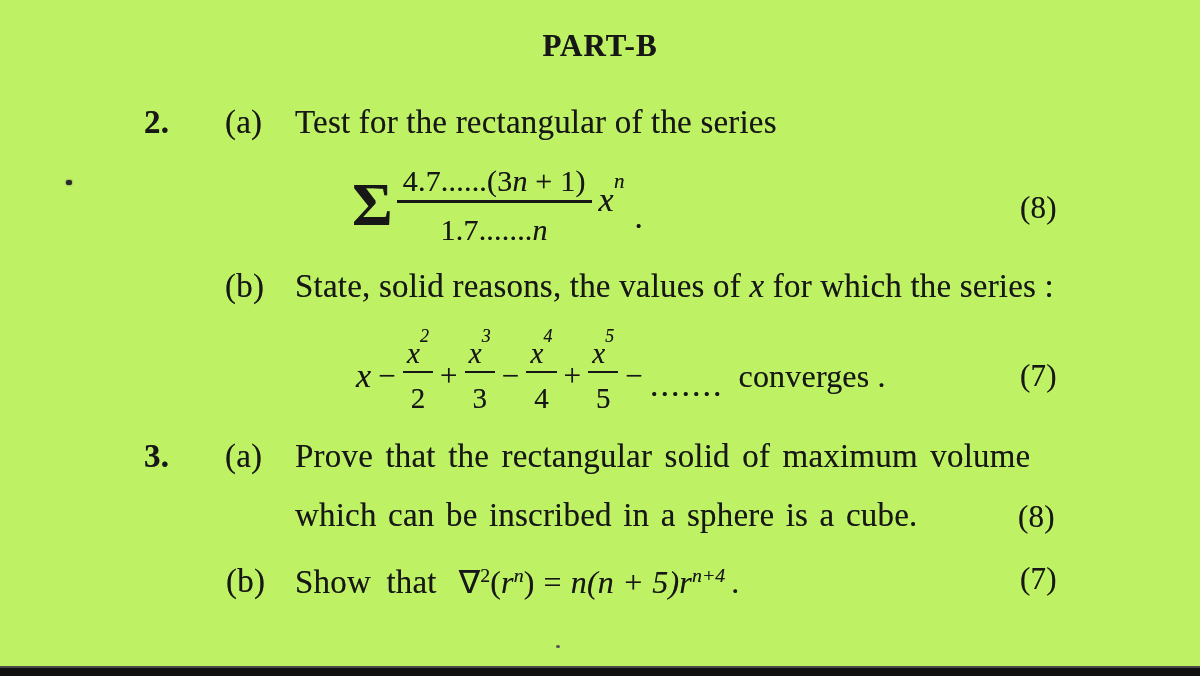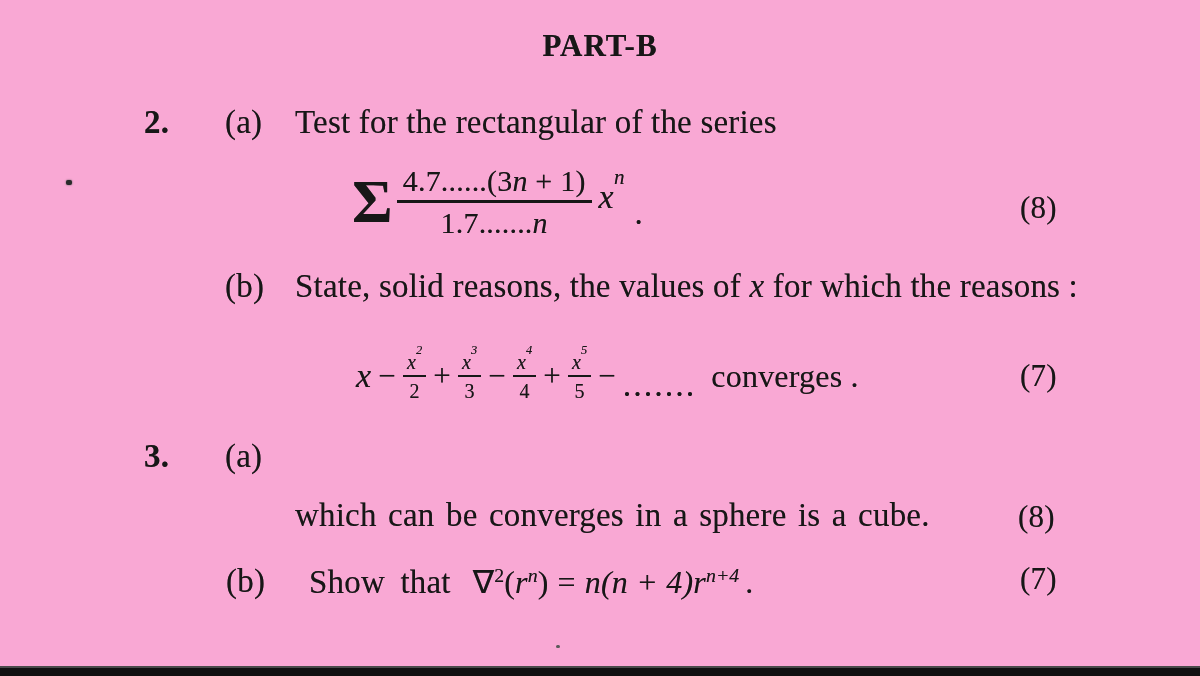--- a/index.html
+++ b/index.html
@@ -1,48 +1,48 @@
 <!DOCTYPE html>
 <html><head>
 <meta charset="utf-8">
 <style>
   html,body { margin:0; padding:0; background:#e9e9e9; }
   .page {
     position:relative; width:1200px; height:676px; margin:0 auto;
-    background:#f9a8d4; overflow:hidden;
+    background:#bef264; overflow:hidden;
     font-family:"Liberation Serif", serif; color:#171717;
     letter-spacing:0.2px;
   }
   .abs { position:absolute; white-space:nowrap; }
   .heading {
     position:absolute; top:28px; left:0; width:100%;
     text-align:center; font-size:31px; font-weight:bold; letter-spacing:1px;
     text-shadow:0 0 0.6px rgba(0,0,0,0.55);
   }
   .bodytext { font-size:33px; text-shadow:0 0 0.5px rgba(0,0,0,0.45); }
   .qnum  { font-weight:bold; }
   .marks { position:absolute; font-size:31px; text-shadow:0 0 0.5px rgba(0,0,0,0.45); }
   .var   { font-style:italic; }
   sup.s  { font-size:0.62em; position:relative; top:-0.55em; font-style:italic; letter-spacing:0; }
   
   .f2a { position:absolute; left:352px; top:164px; display:flex; align-items:center;
          text-shadow:0 0 0.5px rgba(0,0,0,0.5); }
   .sigma { font-size:62px; font-weight:bold; line-height:0.9; margin-right:4px; }
-  .frac  { display:inline-flex; flex-direction:column; align-items:center; }
+  .frac  { display:inline-flex; flex-direction:column; align-items:center;gap:7px; }
   .f2a .frac { font-size:30px; }
   .frac .num { border-bottom:3px solid #171717; padding:0 6px 3px 6px; line-height:1.1; }
   .frac .den { padding-top:3px; line-height:1.1; }
   .f2a .xn { font-size:34px; margin-left:7px; transform:translateY(-5px); }
   .f2a .dot-end { font-size:33px; align-self:center; transform:translateY(12px); margin-left:10px; }
   
   .f2b { position:absolute; left:356px; top:330px; height:92px; display:flex;
          align-items:center; gap:7px; text-shadow:0 0 0.5px rgba(0,0,0,0.5); }
   .f2b .lead { font-size:34px; }
   .f2b .op   { font-size:31px; }
-  .f2b .frac { font-size:20px; }
+  .f2b .frac { font-size:29px; }
   .f2b .frac .num { border-bottom:2.5px solid #171717; padding:0 4px 2px 4px; }
   .f2b .dots { font-size:34px; letter-spacing:2px; transform:translateY(9px); }
   .f2b .tail { font-size:32px; margin-left:8px; }
   
   .f3b { display:inline-flex; align-items:baseline; margin-left:22px; font-size:32px; }
   .f3b .per { margin-left:6px; }
   .speck1 { position:absolute; left:66px;  top:180px; width:6px; height:5px;
             background:#2a2a2a; border-radius:2px; box-shadow:0 0 2px #555; }
   .speck2 { position:absolute; left:556px; top:645px; width:4px; height:3px;
             background:#5a5a5a; border-radius:2px; }
@@ -68,21 +68,21 @@
       <span class="num"><span>4.7......(3</span><span class="var">n</span><span> + 1)</span></span>
       <span class="den"><span>1.7.......</span><span class="var">n</span></span>
     </span>
     <span class="xn"><span class="var">x</span><sup class="s">n</sup></span>
     <span class="dot-end">.</span>
   </div>
   <span class="marks" style="left:1020px; top:190px;">(8)</span>
 
   <div class="abs bodytext" style="top:268px; left:0; width:100%; height:42px;">
     <span class="abs" style="left:225px;">(b)</span>
-    <span class="abs" style="left:295px;"><span>State, solid reasons, the values of </span><span class="var">x</span><span> for which the reasons :</span></span>
+    <span class="abs" style="left:295px;"><span>State, solid reasons, the values of </span><span class="var">x</span><span> for which the series :</span></span>
   </div>
 
   <div class="f2b">
     <span class="lead var">x</span>
     <span class="op">−</span>
     <span class="frac">
       <span class="num"><span class="var">x</span><sup class="s">2</sup></span>
       <span class="den">2</span>
     </span>
     <span class="op">+</span>
@@ -102,38 +102,39 @@
     </span>
     <span class="op">−</span>
     <span class="dots">.......</span>
     <span class="tail">converges .</span>
   </div>
   <span class="marks" style="left:1020px; top:358px;">(7)</span>
 
   <div class="abs bodytext" style="top:438px; left:0; width:100%; height:42px;">
     <span class="abs qnum" style="left:144px;">3.</span>
     <span class="abs" style="left:225px;">(a)</span>
+    <span class="abs" style="left:295px; word-spacing:4px;">Prove that the rectangular solid of maximum volume</span>
   </div>
 
   <div class="abs bodytext" style="top:497px; left:0; width:100%; height:42px;">
-    <span class="abs" style="left:295px; word-spacing:3px;">which can be converges in a sphere is a cube.</span>
+    <span class="abs" style="left:295px; word-spacing:3px;">which can be inscribed in a sphere is a cube.</span>
   </div>
   <span class="marks" style="left:1018px; top:499px;">(8)</span>
 
   <div class="abs bodytext" style="top:563px; left:0; width:100%; height:46px;">
     <span class="abs" style="left:226px;">(b)</span>
-    <span class="abs" style="left:309px;"><span style="word-spacing:7px;">Show that</span><span class="f3b">
+    <span class="abs" style="left:295px;"><span style="word-spacing:7px;">Show that</span><span class="f3b">
           <span>∇</span>
           <sup class="s" style="font-style:normal;">2</sup>
           <span>(</span>
           <span class="var">r</span>
           <sup class="s">n</sup>
           <span>)</span>
           <span style="margin:0 9px;">=</span>
-          <span class="var">n(n + 4)r</span>
+          <span class="var">n(n + 5)r</span>
           <sup class="s">n+4</sup>
           <span class="per">.</span>
         </span></span>
   </div>
   <span class="marks" style="left:1020px; top:561px;">(7)</span>
 
   <div class="speck1"></div>
   <div class="speck2"></div>
   <div class="bottom-bar"></div>
 

